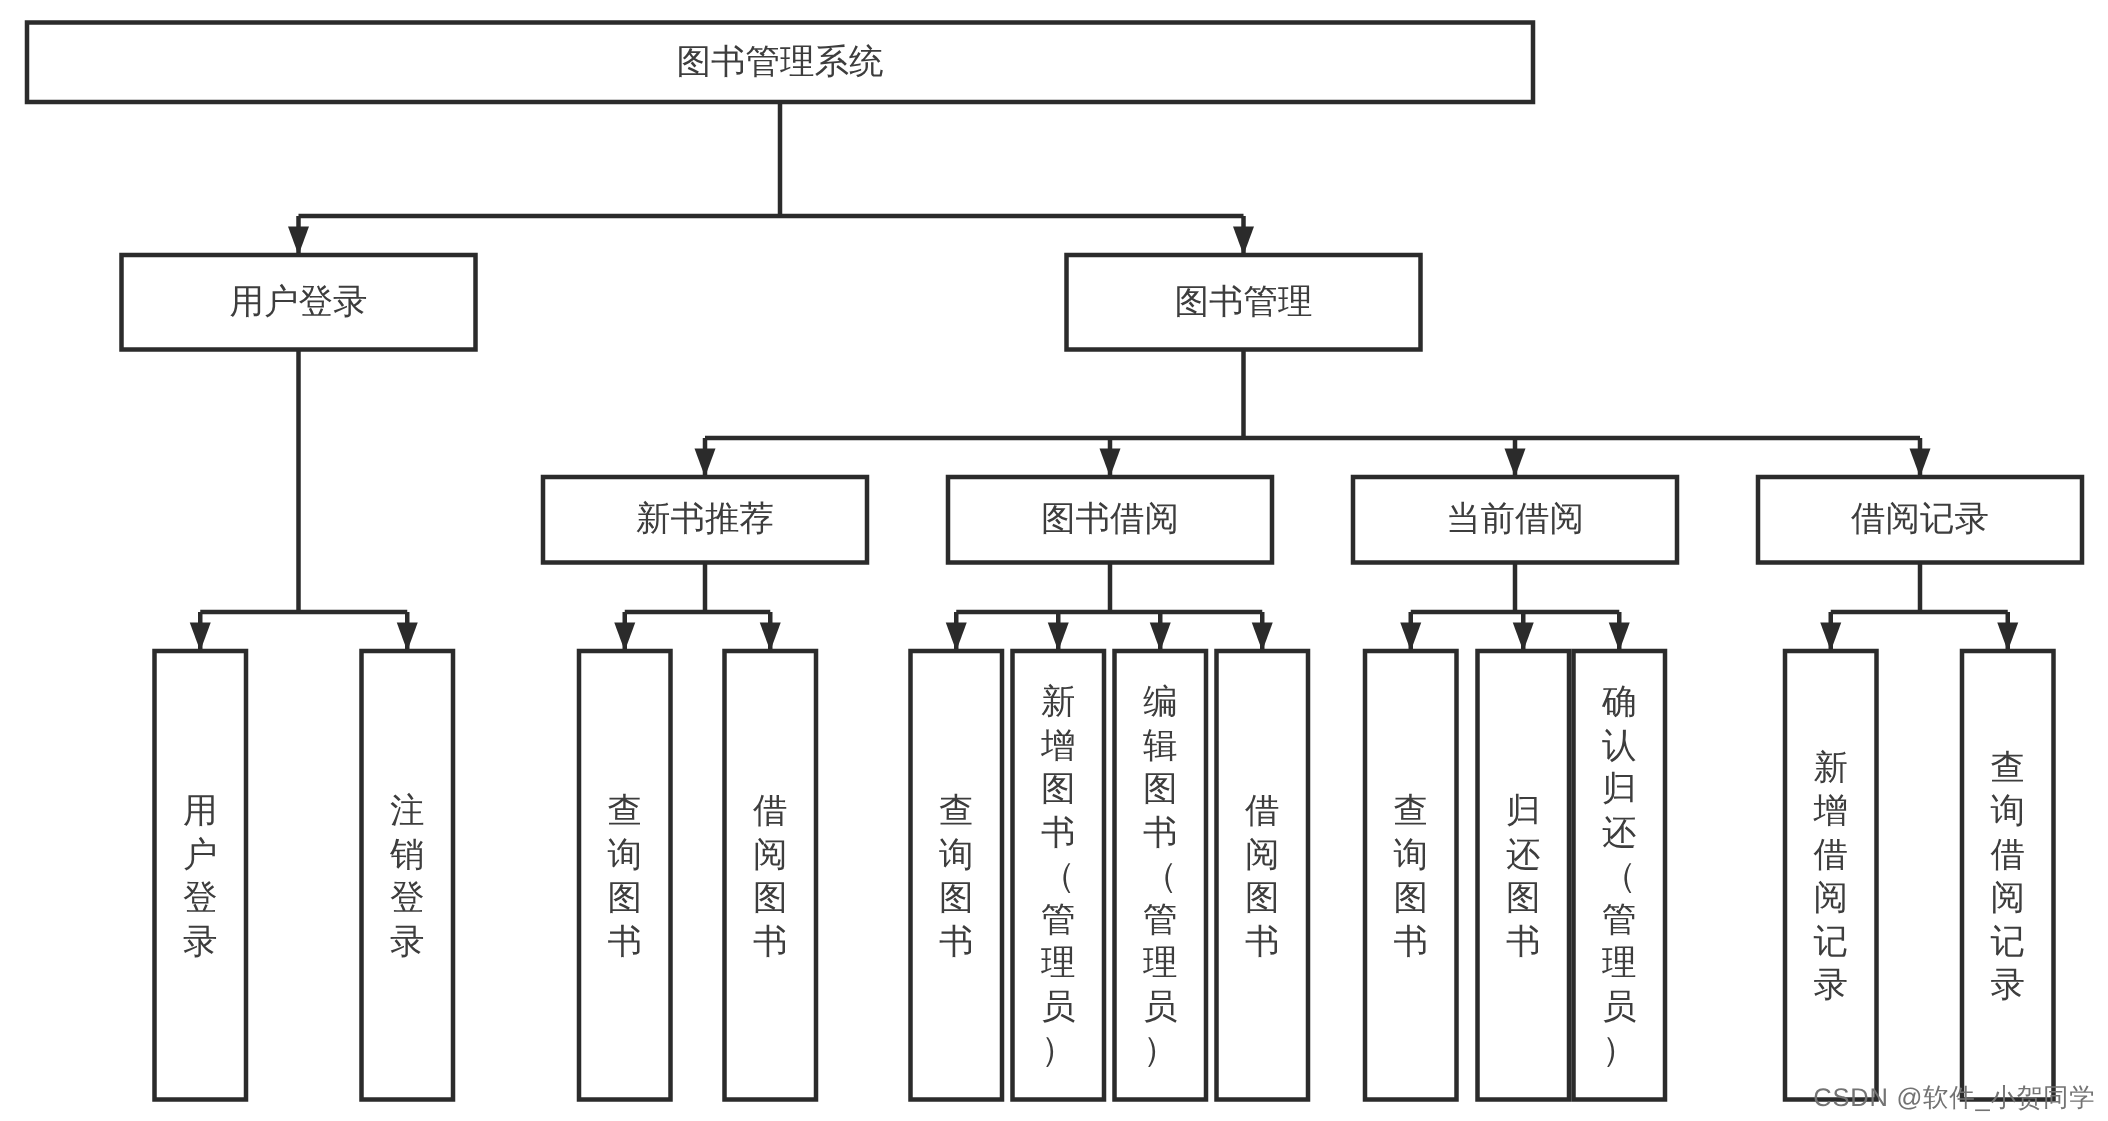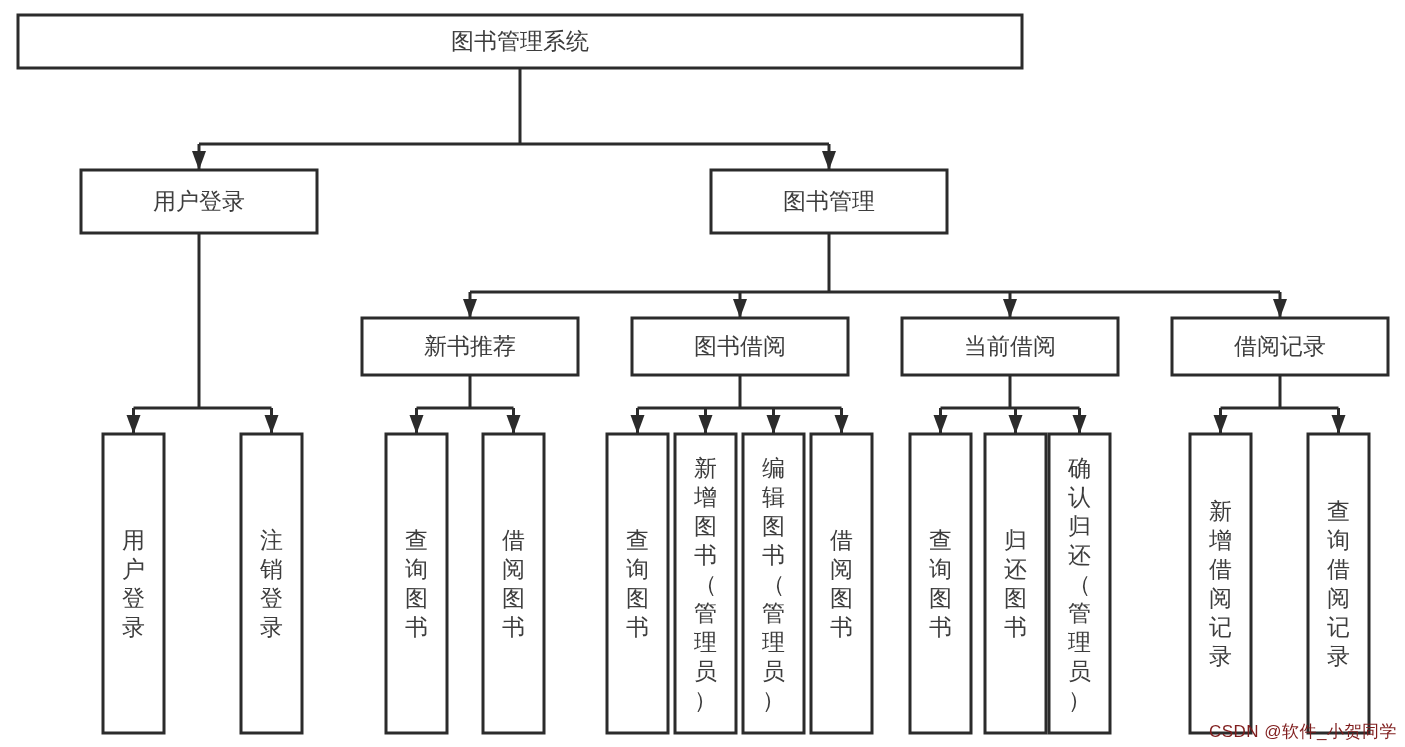--- a/index.html
+++ b/index.html
@@ -53,21 +53,21 @@
   .arrow-head {
     fill: #2b2b2b;
     stroke: none;
   }
   .watermark {
     position: absolute;
     right: 8px;
     bottom: 4px;
     font-family: "Liberation Sans", "DejaVu Sans", sans-serif;
     font-size: 17px;
-    color: #7f1d1d;
+    color: #737373;
     letter-spacing: 0.5px;
     white-space: nowrap;
     user-select: none;
   }
 </style>
 </head>
 <body>
 
 <div id="diagram-root">
 

